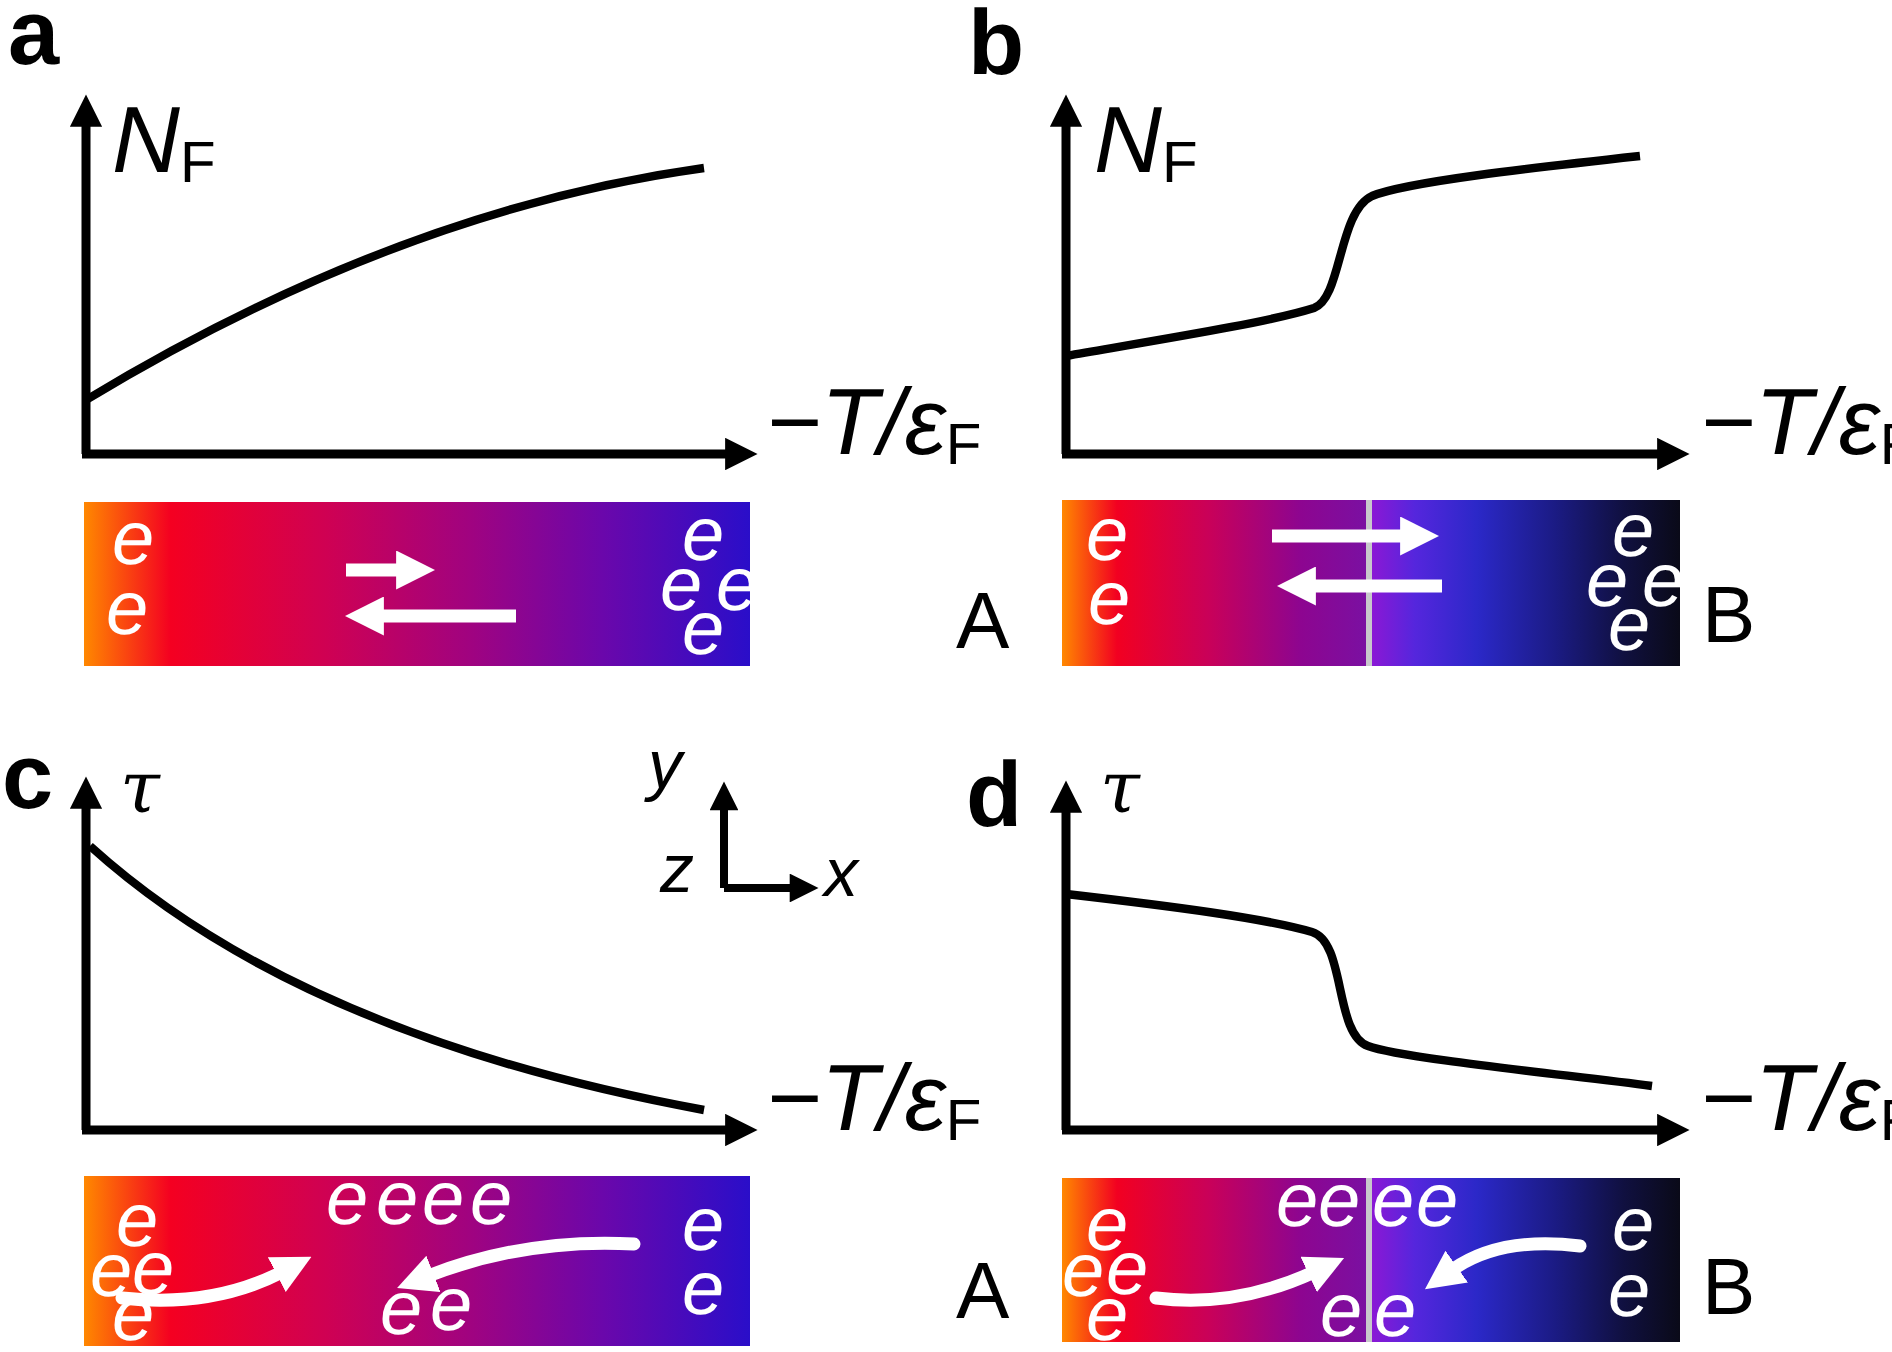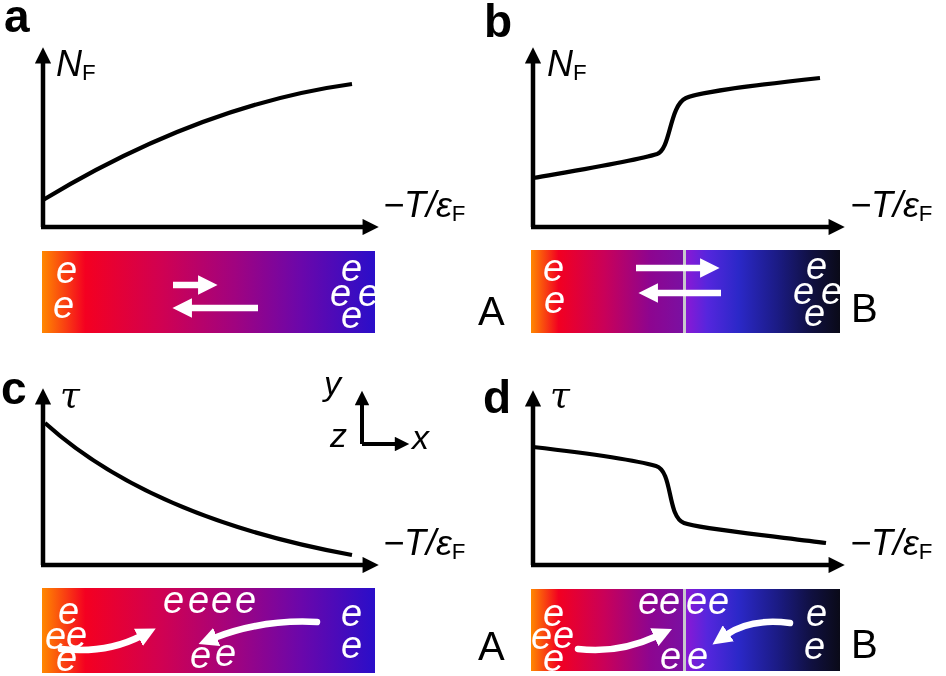--- a/index.html
+++ b/index.html
@@ -14,21 +14,21 @@
   
   .e {
     position:absolute; z-index:2; color:#ffffff;
     font-style:italic; font-size:38px; line-height:1;
   }
   
   svg.overlay { position:absolute; left:0; top:0; z-index:3; pointer-events:none; }
   
   .lbl { position:absolute; z-index:4; line-height:1; color:#000; white-space:nowrap; }
   .letter { font-size:46px; font-weight:700; }
-  .math   { font-size:36px; font-style:italic; }
+  .math   { font-size:47px; font-style:italic; }
   .math34 { font-size:34px; font-style:italic; }
   .tau    { font-size:36px; font-style:italic; font-family:"DejaVu Serif", serif; }
   .ab     { font-size:40px; }
   .sub { font-size:0.62em; font-style:normal; position:relative; top:0.17em; }
 </style>
 </head>
 <body>
 
 <div class="figure">
 

